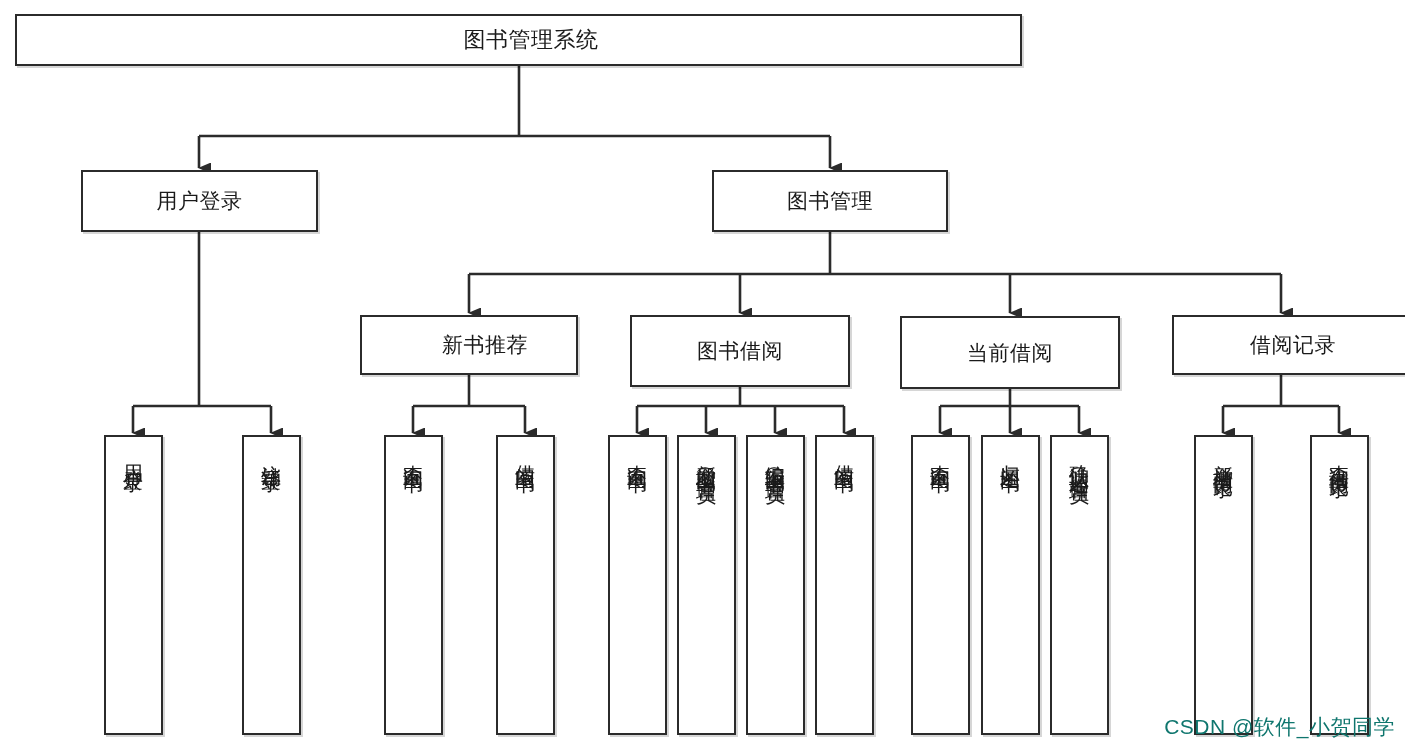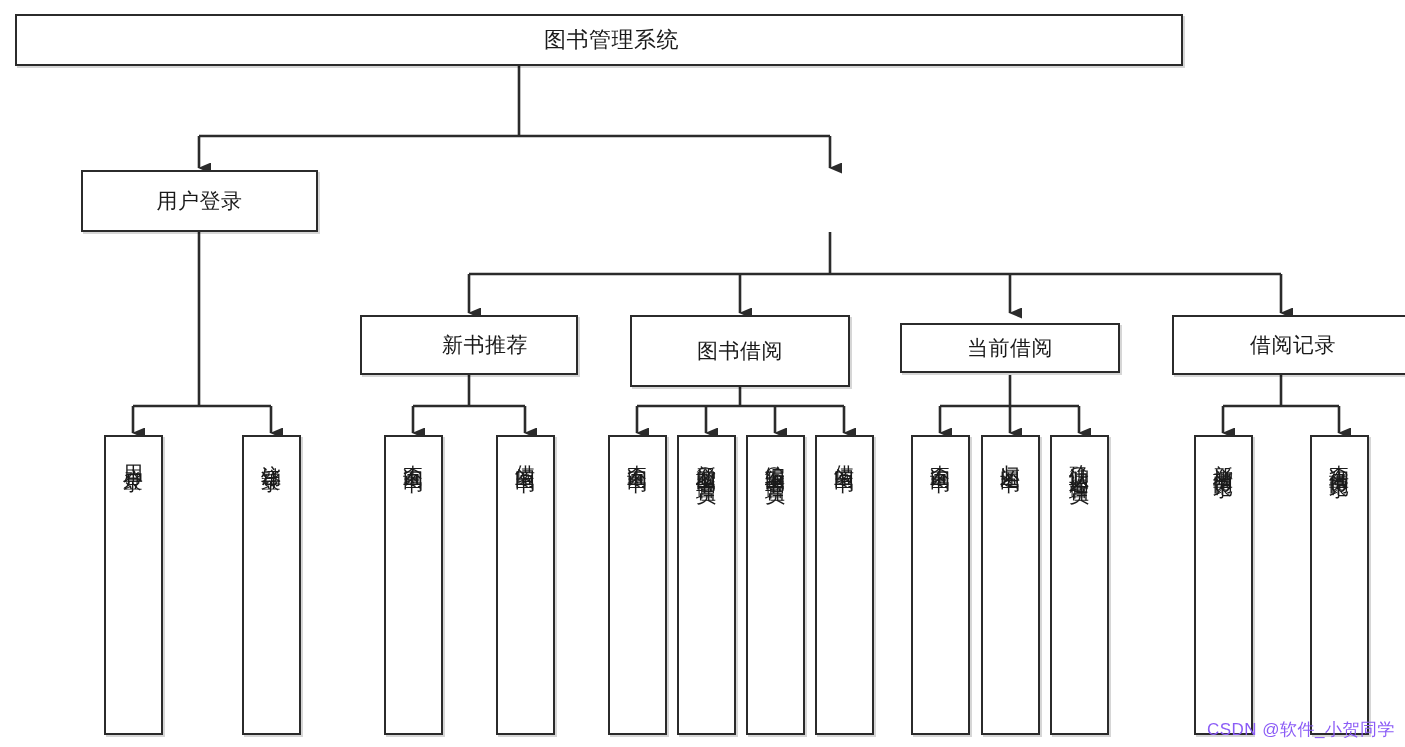--- a/index.html
+++ b/index.html
@@ -63,22 +63,22 @@
     text-orientation: upright;
     font-size: 20px;
     letter-spacing: 3px;
     line-height: 1;
     white-space: nowrap;
   }
   #watermark {
     position: absolute;
     right: 10px;
     bottom: 6px;
-    font-size: 17px;
-    color: #8b5cf6;
+    font-size: 21px;
+    color: #0f766e;
     letter-spacing: 0.5px;
     z-index: 5;
     white-space: nowrap;
     font-family: "Liberation Sans", "DejaVu Sans", sans-serif;
   }
 </style>
 </head>
 <body>
 
 <div id="diagram-canvas">
@@ -127,35 +127,38 @@
       <path d="M 1010,406 L 1010,433" marker-end="url(#arrowhead)"></path>
       <path d="M 1079,406 L 1079,433" marker-end="url(#arrowhead)"></path>
 
       <path d="M 1281,375 L 1281,406"></path>
       <path d="M 1223,406 L 1339,406"></path>
       <path d="M 1223,406 L 1223,433" marker-end="url(#arrowhead)"></path>
       <path d="M 1339,406 L 1339,433" marker-end="url(#arrowhead)"></path>
     </g>
   </svg>
 
-  <div class="node horiz root" style="left:15px; top:14px; width:1168px; height:52px;padding-left:25px;">
+  <div class="node horiz root" style="left:15px; top:14px; width:1007px; height:52px;padding-left:25px;">
     <span class="node-label">图书管理系统</span>
   </div>
 
   <div class="node horiz" style="left:81px; top:170px; width:237px; height:62px;">
     <span class="node-label">用户登录</span>
   </div>
+  <div class="node horiz" style="left:712px; top:170px; width:236px; height:62px;">
+    <span class="node-label">图书管理</span>
+  </div>
 
   <div class="node horiz" style="left:360px; top:315px; width:218px; height:60px;padding-left:32px;">
     <span class="node-label">新书推荐</span>
   </div>
   <div class="node horiz" style="left:630px; top:315px; width:220px; height:72px;">
     <span class="node-label">图书借阅</span>
   </div>
-  <div class="node horiz" style="left:900px; top:323px; width:220px; height:50px;">
+  <div class="node horiz" style="left:900px; top:316px; width:220px; height:73px;">
     <span class="node-label">当前借阅</span>
   </div>
   <div class="node horiz" style="left:1172px; top:315px; width:242px; height:60px;">
     <span class="node-label">借阅记录</span>
   </div>
 
   <div class="node vert" style="left:104px; top:435px; width:59px; height:300px;">
     <span class="node-label">用户登录</span>
   </div>
   <div class="node vert" style="left:242px; top:435px; width:59px; height:300px;">

